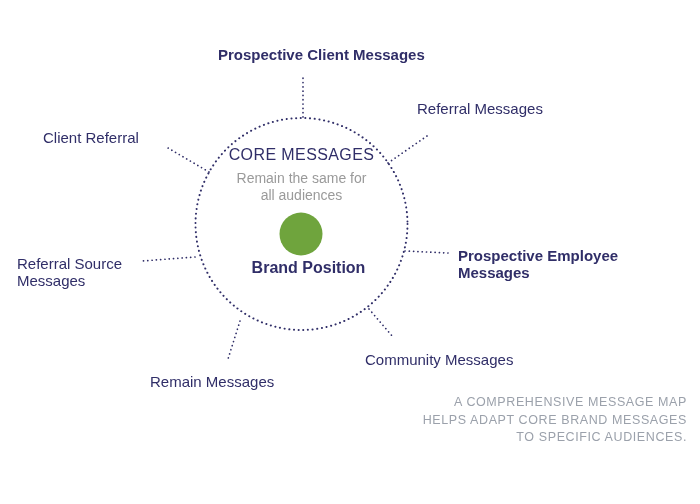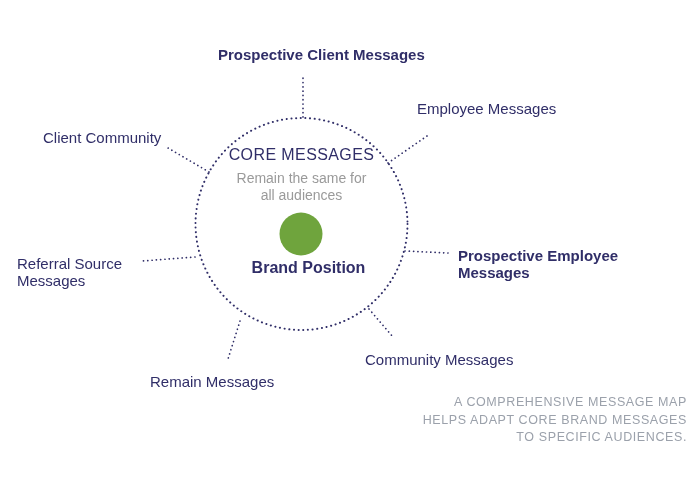--- a/index.html
+++ b/index.html
@@ -71,22 +71,22 @@
 
     <circle class="dot" cx="301" cy="234" r="21.5"></circle>
   </svg>
 
   <div class="txt center-title">CORE MESSAGES</div>
   <div class="txt center-sub">Remain the same for
 all audiences</div>
   <div class="txt brand-pos">Brand Position</div>
 
   <div class="txt lbl-prospective-client">Prospective Client Messages</div>
-  <div class="txt lbl-employee">Employee Messages</div>
-  <div class="txt lbl-client">Client Community</div>
+  <div class="txt lbl-employee">Referral Messages</div>
+  <div class="txt lbl-client">Client Referral</div>
   <div class="txt lbl-referral">Referral Source
 Messages</div>
   <div class="txt lbl-prospective-employee">Prospective Employee
 Messages</div>
   <div class="txt lbl-community">Community Messages</div>
   <div class="txt lbl-media">Remain Messages</div>
 
   <div class="caption">A COMPREHENSIVE MESSAGE MAP
 HELPS ADAPT CORE BRAND MESSAGES
 TO SPECIFIC AUDIENCES.</div>

